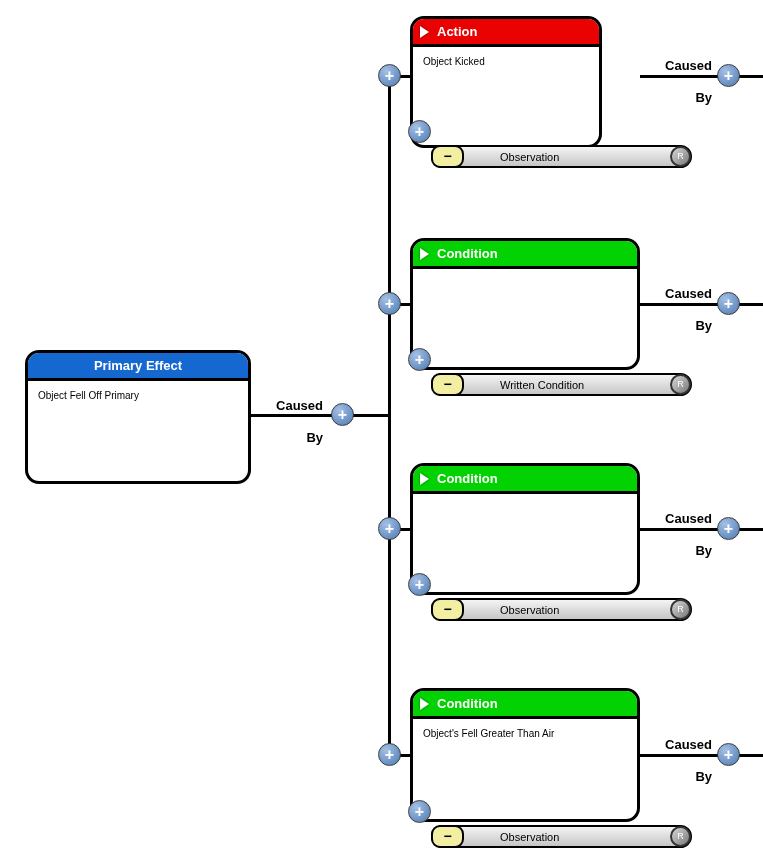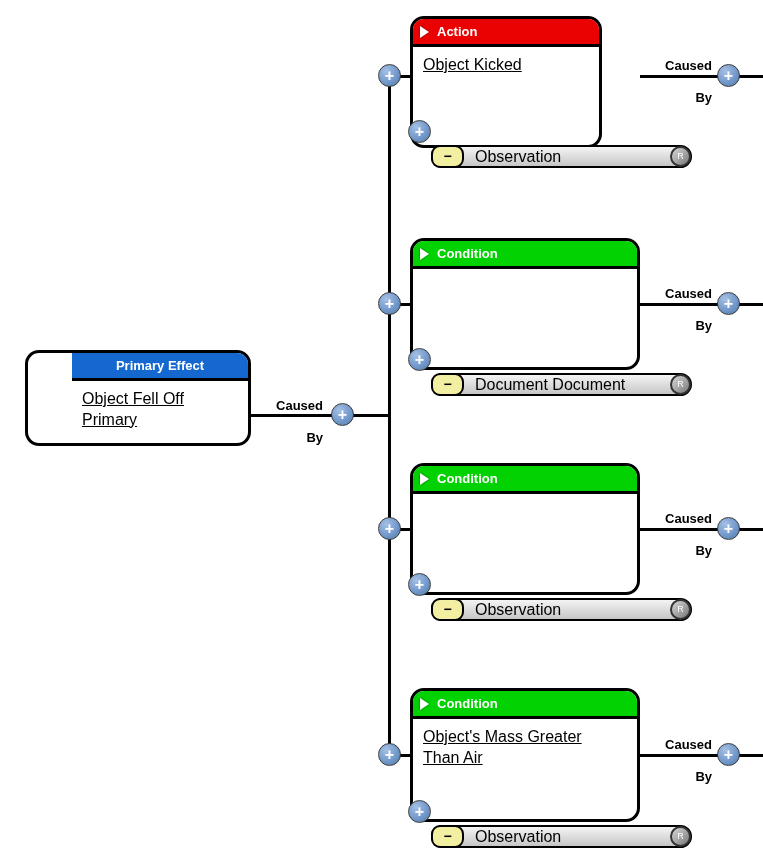--- a/index.html
+++ b/index.html
@@ -18,21 +18,21 @@
   .node-header{
     height:25px;border-bottom:3px solid #000;color:#fff;font-weight:bold;
     font-size:13px;display:flex;align-items:center;
   }
   .node-header.center{justify-content:center;}
   .hdr-arrow{
     width:0;height:0;border-left:9px solid #fff;border-top:6px solid transparent;
     border-bottom:6px solid transparent;margin:0 8px 0 7px;
     filter:drop-shadow(0 0 1px rgba(0,0,0,.45));
   }
-  .node-body{padding:8px 10px;font-size:16px;line-height:1.3;text-decoration:underline;}
+  .node-body{padding:8px 10px;font-size:10px;line-height:1.3;}
   
   .plus{
     position:absolute;width:23px;height:23px;border-radius:50%;box-sizing:border-box;
     background:radial-gradient(circle at 35% 30%, #a5c0e4, #6e95c8 60%, #53799f);
     border:1.5px solid #3c3c3c;color:#fff;font-weight:bold;font-size:16px;
     display:flex;align-items:center;justify-content:center;z-index:3;line-height:1;
   }
   
   .causedby{
     position:absolute;width:70px;text-align:right;font-weight:bold;font-size:13px;
@@ -43,21 +43,21 @@
   .epill{
     position:absolute;width:261px;height:23px;border:2.5px solid #000;border-radius:13px;
     box-sizing:border-box;background:linear-gradient(#f4f4f4,#c6c6c6);
     display:flex;align-items:center;z-index:2;
   }
   .etab{
     position:absolute;left:-2px;top:-2.5px;width:33px;height:23px;border:2.5px solid #000;
     border-radius:9px;background:#f2efa2;box-sizing:border-box;display:flex;
     align-items:center;justify-content:center;font-weight:bold;font-size:14px;line-height:1;
   }
-  .etext{margin-left:42px;font-size:16px;white-space:nowrap;}
+  .etext{margin-left:67px;font-size:11px;white-space:nowrap;}
   .rbadge{
     position:absolute;right:-1px;top:-1px;width:21px;height:21px;border-radius:50%;
     border:2px solid #333;background:linear-gradient(135deg,#d9d9d9,#767676);
     box-sizing:border-box;color:#fff;font-size:9px;display:flex;align-items:center;
     justify-content:center;line-height:1;
   }
 </style>
 </head>
 <body>
 
@@ -67,21 +67,21 @@
   <div class="hline" style="left:249px;top:414px;width:141px;"></div>
   <div class="hline" style="left:388px;top:75px;width:23px;"></div>
   <div class="hline" style="left:388px;top:303px;width:23px;"></div>
   <div class="hline" style="left:388px;top:528px;width:23px;"></div>
   <div class="hline" style="left:388px;top:754px;width:23px;"></div>
   <div class="hline" style="left:640px;top:75px;width:123px;"></div>
   <div class="hline" style="left:640px;top:303px;width:123px;"></div>
   <div class="hline" style="left:640px;top:528px;width:123px;"></div>
   <div class="hline" style="left:640px;top:754px;width:123px;"></div>
 
-  <div class="node" style="left:25px;top:350px;width:226px;height:96px;padding-left:44px;">
+  <div class="node" style="left:25px;top:350px;width:226px;height:134px;">
     <div class="node-header center" style="background-color: rgb(21, 104, 207);">
       <span>Primary Effect</span>
     </div>
     <div class="node-body">Object Fell Off Primary</div>
   </div>
 
   <div class="causedby" style="left:253px;top:398px;">
     <div>Caused</div>
     <div class="cb2">By</div>
   </div>
@@ -121,21 +121,21 @@
   <div class="causedby" style="left:642px;top:286px;">
     <div>Caused</div>
     <div class="cb2">By</div>
   </div>
   <div class="plus" style="left:717px;top:292px;">+</div>
   <div class="plus" style="left:408px;top:348px;">+</div>
   <div class="epill" style="left:431px;top:373px;">
     <div class="etab">
       <span>−</span>
     </div>
-    <div class="etext">Document Document</div>
+    <div class="etext">Written Condition</div>
     <div class="rbadge">
       <span>R</span>
     </div>
   </div>
 
   <div class="plus" style="left:378px;top:517px;">+</div>
   <div class="node" style="left:410px;top:463px;width:230px;height:132px;">
     <div class="node-header" style="background-color: rgb(2, 209, 2);">
       <span class="hdr-arrow"></span>
       <span>Condition</span>
@@ -156,21 +156,21 @@
       <span>R</span>
     </div>
   </div>
 
   <div class="plus" style="left:378px;top:743px;">+</div>
   <div class="node" style="left:410px;top:688px;width:230px;height:134px;">
     <div class="node-header" style="background-color: rgb(2, 209, 2);">
       <span class="hdr-arrow"></span>
       <span>Condition</span>
     </div>
-    <div class="node-body" style="max-width:160px;">Object's Mass Greater Than Air</div>
+    <div class="node-body" style="max-width:160px;">Object's Fell Greater Than Air</div>
   </div>
   <div class="causedby" style="left:642px;top:737px;">
     <div>Caused</div>
     <div class="cb2">By</div>
   </div>
   <div class="plus" style="left:717px;top:743px;">+</div>
   <div class="plus" style="left:408px;top:800px;">+</div>
   <div class="epill" style="left:431px;top:825px;">
     <div class="etab">
       <span>−</span>

